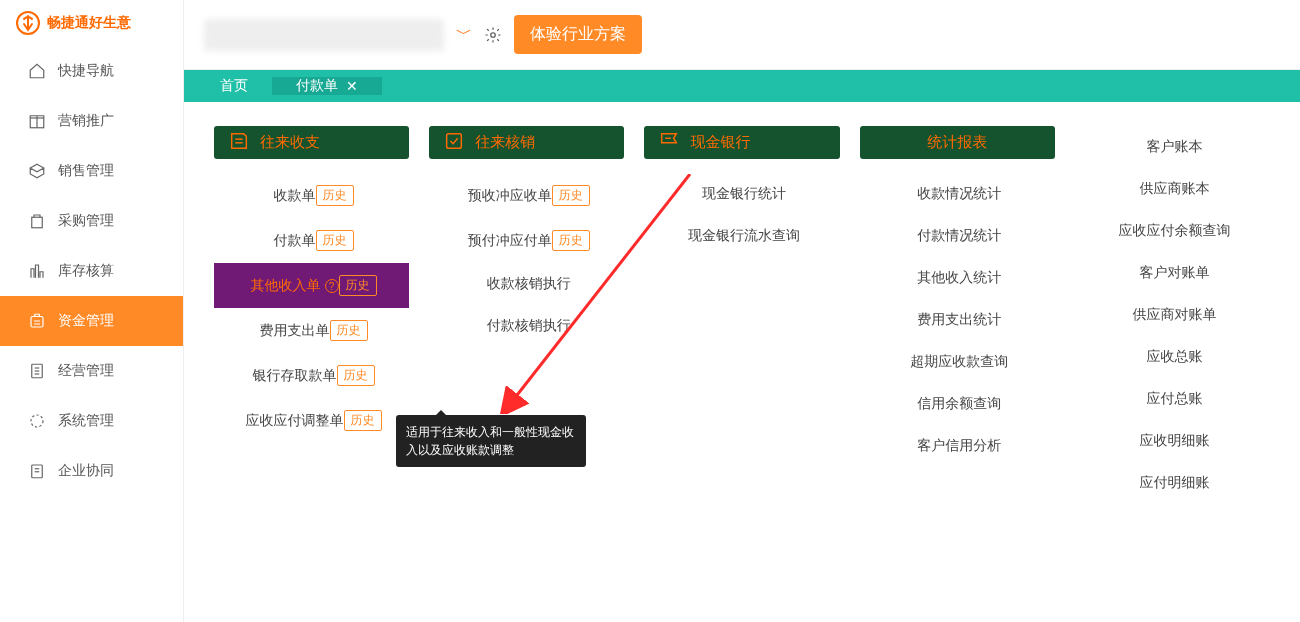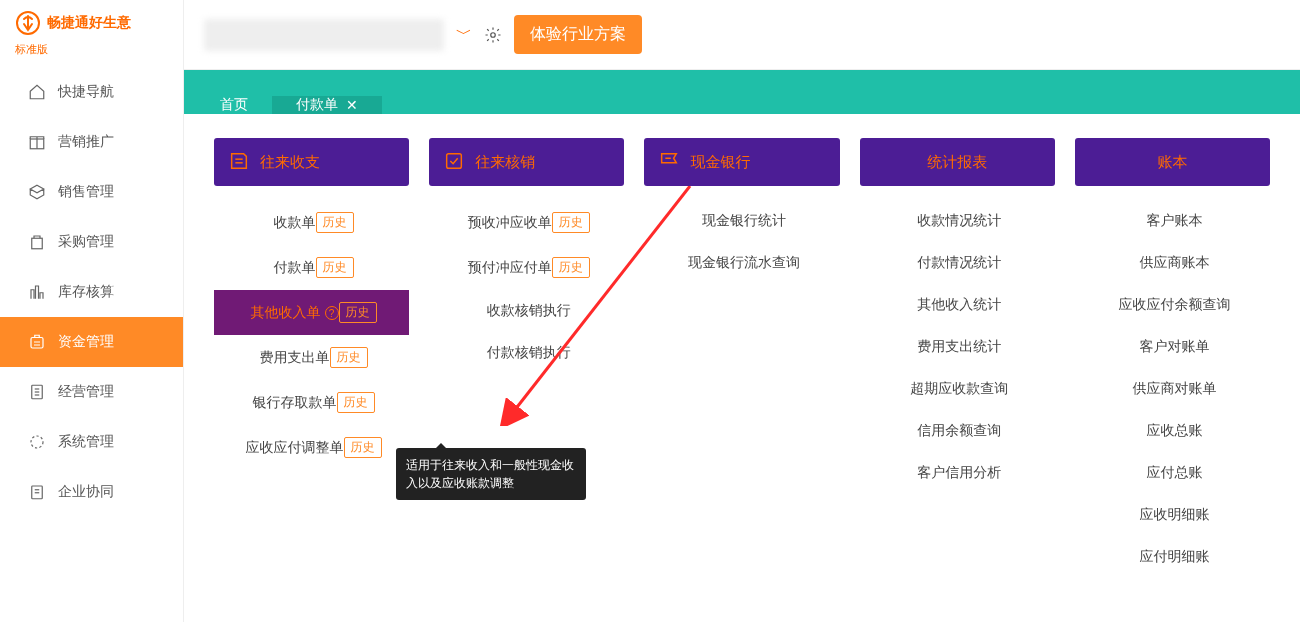--- a/index.html
+++ b/index.html
@@ -16,53 +16,52 @@
     .sidebar-item .s-icon { width: 18px; height: 18px; display: inline-flex; align-items: center; justify-content: center; }
     .sidebar-item svg { stroke: #666; fill: none; }
     .sidebar-item.active svg { stroke: #fff; }
     .main { flex: 1; display: flex; flex-direction: column; position: relative; }
     .topbar { height: 70px; display: flex; align-items: center; padding: 0 20px; gap: 12px; border-bottom: 1px solid #eee; }
     .app-name-block { width: 240px; height: 32px; background: #eee; filter: blur(3px); border-radius: 2px; }
     .chev-icon { color: #ff6a00; font-size: 16px; cursor: pointer; }
     .gear-icon { width: 18px; height: 18px; display: inline-flex; align-items: center; justify-content: center; cursor: pointer; }
     .gear-icon svg { stroke: #555; fill: none; }
     .btn-primary { background: #ff8a26; color: #fff; border: none; padding: 9px 16px; border-radius: 4px; font-size: 16px; cursor: pointer; }
-    .tabbar { height: 44px; background: #1fbfa8; display: flex; align-items: flex-end; padding: 0 12px; }
+    .tabbar { height: 32px; background: #1fbfa8; display: flex; align-items: center; padding: 0 12px; }
     .tab { display: flex; align-items: center; padding: 0 24px; color: #fff; font-size: 14px; cursor: pointer; gap: 8px; }
     .tab.active { background: #18a994; }
     .tab-close { font-size: 14px; line-height: 1; cursor: pointer; }
     .content { flex: 1; padding: 24px 30px; display: flex; gap: 20px; position: relative; background: #fff; }
     .column { flex: 1; min-width: 180px; }
-    .col-header { height: 48px; background: #4c1d95; display: flex; align-items: center; gap: 10px; padding: 0 14px; color: #ff6a00; font-size: 15px; border-radius: 3px; margin-bottom: 14px; }
+    .col-header { height: 33px; background: #14532d; display: flex; align-items: center; gap: 10px; padding: 0 14px; color: #ff6a00; font-size: 15px; border-radius: 3px; margin-bottom: 14px; }
     .col-header.no-icon { justify-content: center; }
     .col-items { display: flex; flex-direction: column; }
     .col-item { display: flex; align-items: center; justify-content: center; padding: 12px 6px 12px 10px; color: #444; cursor: pointer; font-size: 14px; }
     .col-item.highlight { background: #701a75; color: #ff6a00; }
     .help-icon { display: inline-flex; align-items: center; justify-content: center; width: 14px; height: 14px; border: 1px solid #ff6a00; color: #ff6a00; border-radius: 50%; font-size: 10px; margin-left: 4px; }
     .history-tag { border: 1px solid #ff8a26; color: #ff8a26; font-size: 12px; padding: 1px 6px; border-radius: 2px; }
     .col-item.highlight .history-tag { border-color: #ff8a26; }
-    .tooltip { position: absolute; left: 212px; top: 334px; background: #222; color: #fff; font-size: 12px; padding: 8px 10px; border-radius: 3px; width: 190px; line-height: 1.5; z-index: 10; }
+    .tooltip { position: absolute; left: 212px; top: 313px; background: #222; color: #fff; font-size: 12px; padding: 8px 10px; border-radius: 3px; width: 190px; line-height: 1.5; z-index: 10; }
     .tooltip::before { content: ''; position: absolute; top: -5px; left: 40px; border-left: 5px solid transparent; border-right: 5px solid transparent; border-bottom: 5px solid #222; }
     .arrow-svg { position: absolute; left: 300px; top: 72px; z-index: 8; pointer-events: none; }
   </style>
 </head>
 <body>
 
 <div class="container">
   <aside class="sidebar">
     <div class="logo-area">
       <span class="logo-icon">
         <svg width="26" height="26" viewBox="0 0 26 26">
             <circle cx="13" cy="13" r="11" fill="#fff" stroke="#ff6a00" stroke-width="2"></circle>
             <path d="M13 6 L13 20 M9 9 Q13 5 17 9 M9 14 L13 20 L17 14" stroke="#ff6a00" stroke-width="2" fill="none" stroke-linecap="round"></path>
           </svg>
       </span>
       <span class="logo-text">畅捷通好生意</span>
     </div>
-    <div class="logo-edition">标准版</div>
     <nav class="sidebar-menu" id="sidebar-menu">
         <div class="sidebar-item">
           <span class="s-icon">
             <svg width="18" height="18" viewBox="0 0 24 24" stroke-width="1.6">
               <path d="M3 11 L12 3 L21 11 V21 H3 Z"></path>
             </svg>
           </span>
           <span>快捷导航</span>
         </div>
         <div class="sidebar-item">
@@ -273,23 +272,20 @@
             </div>
             <div class="col-item">
               <span>信用余额查询</span>
             </div>
             <div class="col-item">
               <span>客户信用分析</span>
             </div>
           </div>
         </div>
         <div class="column">
-          <div class="col-header no-icon">
-            <span>账本</span>
-          </div>
           <div class="col-items">
             <div class="col-item">
               <span>客户账本</span>
             </div>
             <div class="col-item">
               <span>供应商账本</span>
             </div>
             <div class="col-item">
               <span>应收应付余额查询</span>
             </div>

